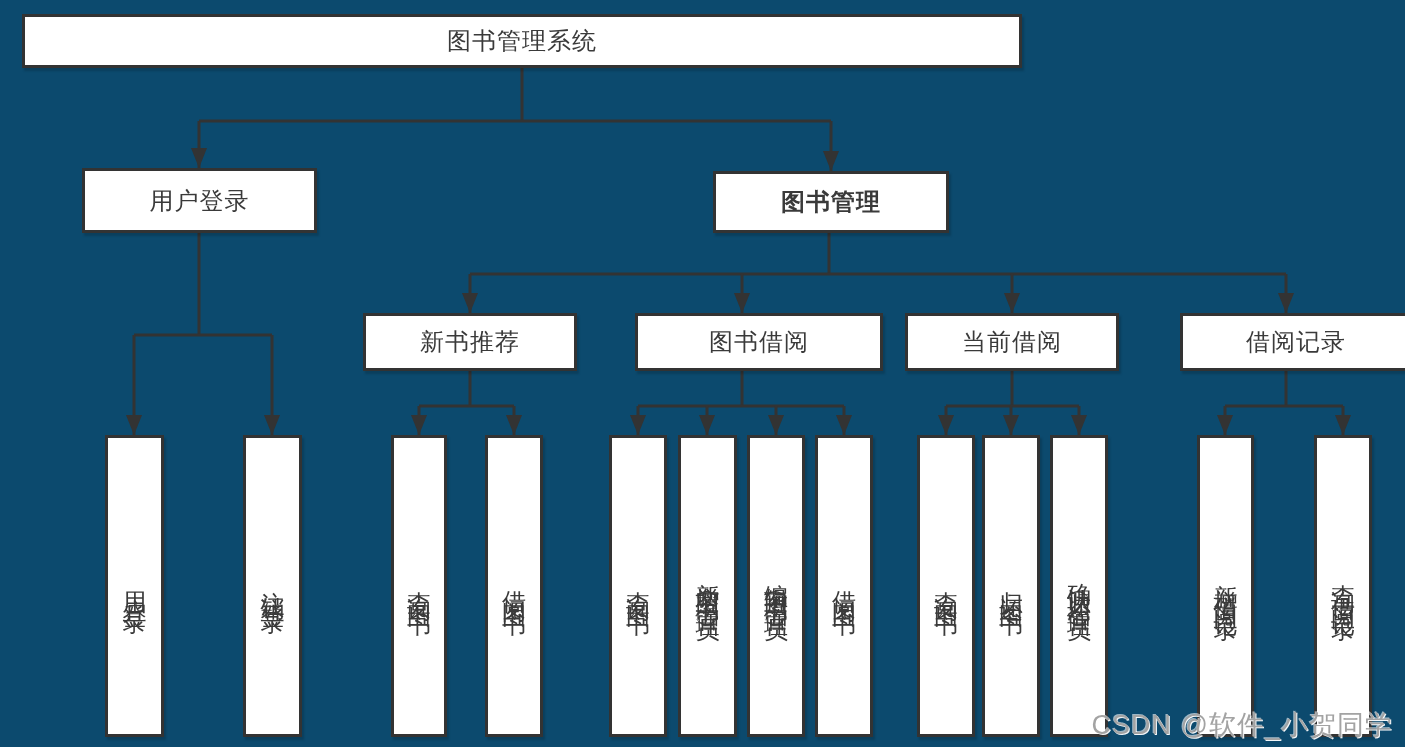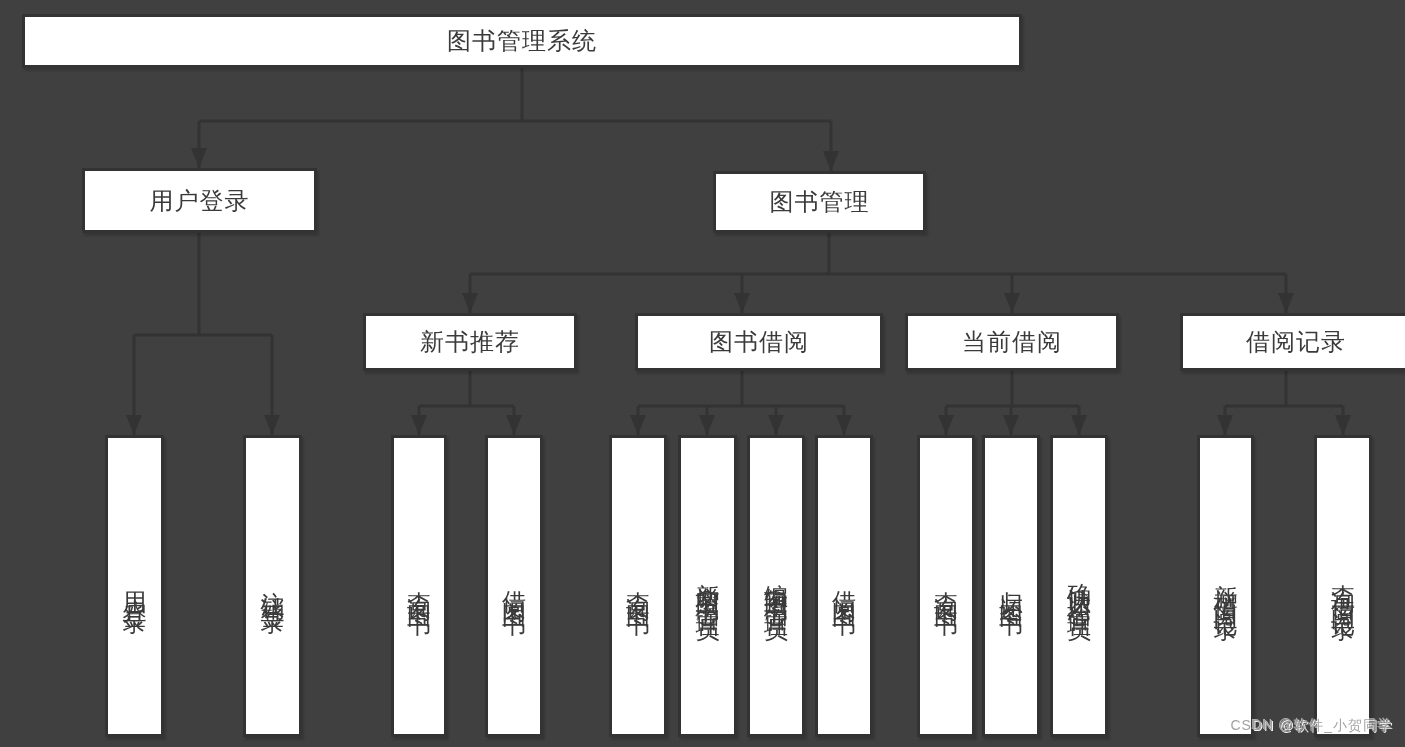--- a/index.html
+++ b/index.html
@@ -1,36 +1,36 @@
 <!DOCTYPE html>
 <html><head>
 <meta charset="utf-8">
 <style>
   html,body { margin:0; padding:0; background:#ffffff; }
   .canvas {
-    position:relative; width:1405px; height:747px; background:#404040;
+    position:relative; width:1405px; height:747px; background:#0c4a6e;
     overflow:hidden;
     font-family:"Liberation Sans","DejaVu Sans",sans-serif;
   }
   .connectors { position:absolute; left:0; top:0; width:1405px; height:747px; }
   .node {
     position:absolute; box-sizing:border-box; background:#ffffff;
     border:3px solid #333333; color:#3a3a3a;
     display:flex; align-items:center; justify-content:center;
     box-shadow:2px 3px 2px rgba(0,0,0,0.16);
   }
   .hbox { font-size:24px; letter-spacing:1px; white-space:nowrap; }
   .vbox span {
     writing-mode:vertical-rl; text-orientation:mixed;
     font-size:24px; line-height:1; letter-spacing:7px; color:#3a3a3a;
   }
   .vbox.long span { letter-spacing:5px; }
   .watermark {
-    position:absolute; right:12px; bottom:12px; z-index:5;
-    font-size:14px; letter-spacing:1px; color:#a3a3a3;
+    position:absolute; right:12px; bottom:4px; z-index:5;
+    font-size:27px; letter-spacing:1px; color:#a3a3a3;
     text-shadow:1px 1px 0 rgba(255,255,255,0.95), -1px -1px 0 rgba(255,255,255,0.6);
     white-space:nowrap;
   }
 </style>
 </head>
 <body>
 
 <div class="canvas">
 
   <svg class="connectors" viewBox="0 0 1405 747" xmlns="http://www.w3.org/2000/svg">
@@ -83,21 +83,21 @@
     </g>
   </svg>
 
   <div class="node hbox" style="left:22px; top:14px; width:1000px; height:54px;">
     <span>图书管理系统</span>
   </div>
 
   <div class="node hbox" style="left:82px; top:168px; width:235px; height:65px;">
     <span>用户登录</span>
   </div>
-  <div class="node hbox" style="left:713px; top:171px; width:213px; height:62px;">
+  <div class="node hbox" style="left:713px; top:171px; width:236px; height:62px;font-weight:bold;">
     <span>图书管理</span>
   </div>
 
   <div class="node hbox" style="left:363px; top:313px; width:214px; height:58px;">
     <span>新书推荐</span>
   </div>
   <div class="node hbox" style="left:635px; top:313px; width:248px; height:58px;">
     <span>图书借阅</span>
   </div>
   <div class="node hbox" style="left:905px; top:313px; width:214px; height:58px;">

